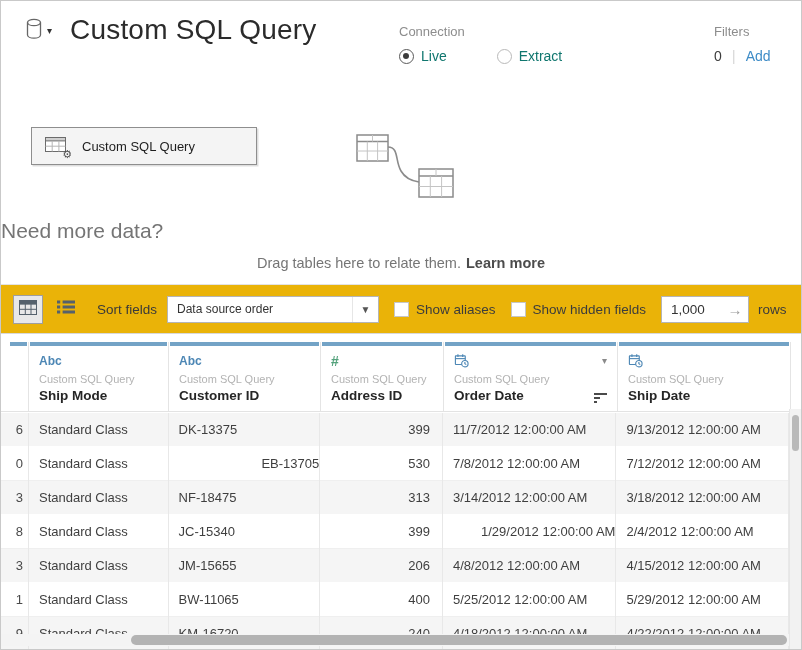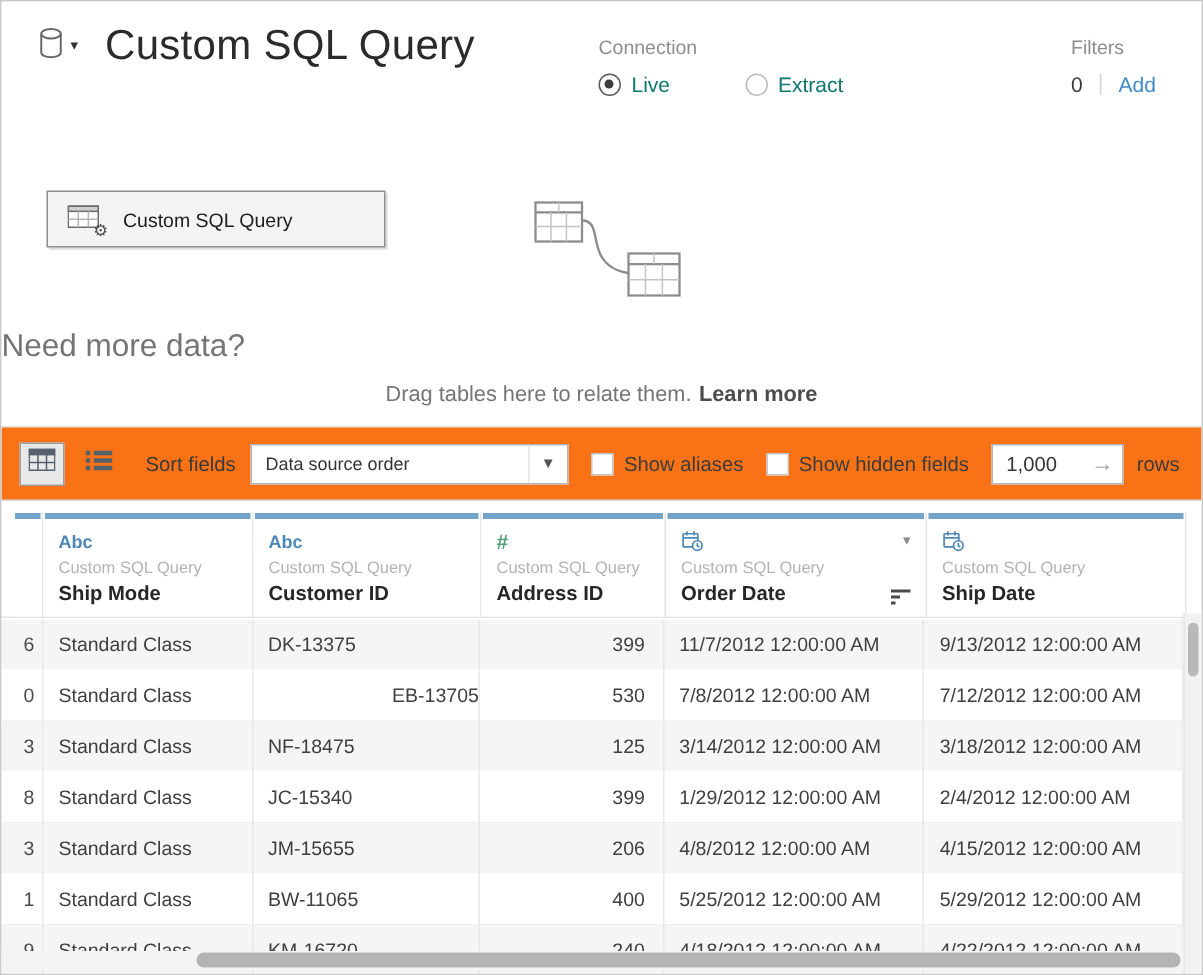--- a/index.html
+++ b/index.html
@@ -29,21 +29,21 @@
   .query-box { position:absolute; left:30px; top:36px; width:226px; height:38px; background:#f4f4f4; border:1px solid #8e8e8e; box-shadow:1.5px 1.5px 0 rgba(0,0,0,0.13); display:flex; align-items:center; padding-left:13px; gap:11px; cursor:pointer; }
   .query-box-label { font-size:13px; color:#1e1e1e; }
   .tbl-gear-wrap { position:relative; width:26px; height:20px; }
   .tbl-gear-wrap .gear { position:absolute; right:-1px; bottom:-4px; font-size:11px; color:#4f4f4f; background:transparent; line-height:1; }
   .duo { position:absolute; left:346px; top:36px; }
   .empty-title { position:absolute; top:128px; width:100%; font-size:21px; color:#757575; }
   .empty-hint { position:absolute; top:164px; width:100%; text-align:center; font-size:14.5px; color:#757575; }
   .empty-hint .learn { font-weight:bold; color:#4c4c4c; margin-left:5px; cursor:pointer; }
 
   
-  .toolbar { position:absolute; top:283px; left:0; width:100%; height:50px; border-top:1px solid #e3e3e3; border-bottom:1px solid #d9d9d9; background:#f97316; display:flex; align-items:center; padding-left:12px; }
+  .toolbar { position:absolute; top:283px; left:0; width:100%; height:50px; border-top:1px solid #e3e3e3; border-bottom:1px solid #d9d9d9; background:#eab308; display:flex; align-items:center; padding-left:12px; }
   .viewbtn { width:30px; height:29px; display:flex; align-items:center; justify-content:center; cursor:pointer; border:1px solid transparent; }
   .viewbtn.sel { background:#e8e8e8; border:1px solid #9e9e9e; }
   .viewbtn.plain { margin-left:8px; }
   .lbl-sort { margin-left:16px; font-size:13.5px; color:#3a3a3a; }
   .select { margin-left:10px; width:212px; height:27px; border:1px solid #b5b5b5; background:#fff; display:flex; align-items:center; cursor:pointer; }
   .select-val { flex:1; padding-left:9px; font-size:12px; color:#333; }
   .select-caret { width:26px; text-align:center; color:#555; font-size:10px; border-left:1px solid #e6e6e6; line-height:25px; }
   .chk-group { margin-left:15px; display:flex; align-items:center; gap:7px; cursor:pointer; }
   .checkbox { width:15px; height:15px; border:1px solid #c6c6c6; background:#fff; flex:0 0 auto; }
   .chk-label { font-size:13.5px; color:#3c3c3c; }
@@ -315,30 +315,30 @@
           <div class="tcell" style="width: 140px;">Standard Class</div>
           <div class="tcell" style="width: 152px; text-align: right;">EB-13705</div>
           <div class="tcell right" style="width: 123px;">530</div>
           <div class="tcell" style="width: 174px;">7/8/2012 12:00:00 AM</div>
           <div class="tcell" style="width: 173px;">7/12/2012 12:00:00 AM</div>
         </div>
         <div class="trow alt">
           <div class="tcell rn">3</div>
           <div class="tcell" style="width: 140px;">Standard Class</div>
           <div class="tcell" style="width: 152px;">NF-18475</div>
-          <div class="tcell right" style="width: 123px;">125</div>
+          <div class="tcell right" style="width: 123px;">313</div>
           <div class="tcell" style="width: 174px;">3/14/2012 12:00:00 AM</div>
           <div class="tcell" style="width: 173px;">3/18/2012 12:00:00 AM</div>
         </div>
         <div class="trow">
           <div class="tcell rn">8</div>
           <div class="tcell" style="width: 140px;">Standard Class</div>
           <div class="tcell" style="width: 152px;">JC-15340</div>
           <div class="tcell right" style="width: 123px;">399</div>
-          <div class="tcell" style="width: 174px;">1/29/2012 12:00:00 AM</div>
+          <div class="tcell" style="width: 174px; text-align: right;">1/29/2012 12:00:00 AM</div>
           <div class="tcell" style="width: 173px;">2/4/2012 12:00:00 AM</div>
         </div>
         <div class="trow alt">
           <div class="tcell rn">3</div>
           <div class="tcell" style="width: 140px;">Standard Class</div>
           <div class="tcell" style="width: 152px;">JM-15655</div>
           <div class="tcell right" style="width: 123px;">206</div>
           <div class="tcell" style="width: 174px;">4/8/2012 12:00:00 AM</div>
           <div class="tcell" style="width: 173px;">4/15/2012 12:00:00 AM</div>
         </div>

